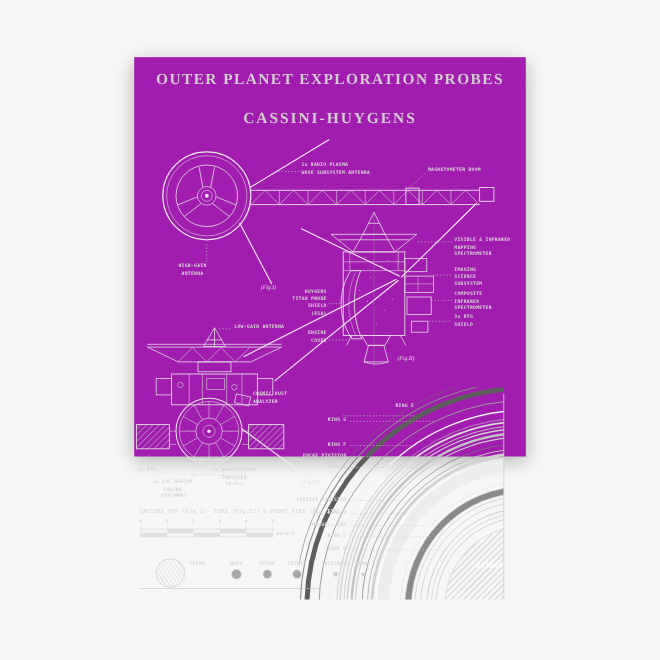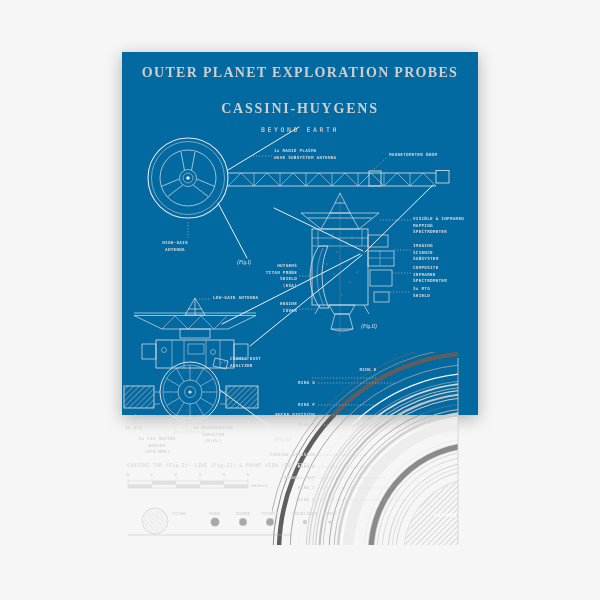--- a/index.html
+++ b/index.html
@@ -1,19 +1,19 @@
 <!DOCTYPE html>
 <html><head>
 <meta charset="utf-8">
 <style>
   html,body{margin:0;padding:0}
   body{width:600px;height:600px;background:#f6f6f6;position:relative;overflow:hidden;
        font-family:"DejaVu Sans Mono",monospace}
   .poster{position:absolute;left:122px;top:52px;width:356px;height:363px;
-          background:#0369a1;box-shadow:0 4px 16px rgba(0,0,0,.28)}
+          background:#a21caf;box-shadow:0 4px 16px rgba(0,0,0,.28)}
   .titles{position:absolute;left:0;right:0;top:13px;text-align:center;color:#cfcfcd;
           font-family:"Liberation Serif",serif;font-weight:700}
   .t1{font-size:14px;letter-spacing:1.3px}
   .t2{font-size:14px;letter-spacing:1.8px;margin-top:20px}
   .t3{font-size:6.5px;letter-spacing:2.6px;margin-top:9px;color:#bdbdbd;
       font-family:"DejaVu Sans Mono",monospace;font-weight:700}
   .art{position:absolute;left:0;top:0}
   .lbl{position:absolute;font-family:"DejaVu Sans Mono",monospace;font-weight:700;
        font-size:4.3px;line-height:1.55;color:#d6d6d6;letter-spacing:.25px;
        white-space:pre-line}
@@ -25,21 +25,20 @@
   .sat{font-size:5.5px;color:#fff;letter-spacing:.6px}
 </style>
 </head>
 <body>
 
 <div class="poster">
 
   <div class="titles">
     <div class="t1">OUTER PLANET EXPLORATION PROBES</div>
     <div class="t2">CASSINI-HUYGENS</div>
-    <div class="t3">BEYOND EARTH</div>
   </div>
 
   <svg class="art" width="356" height="497" viewBox="0 0 356 497">
     <defs>
       <pattern id="h1" width="4" height="4" patternUnits="userSpaceOnUse" patternTransform="rotate(45)">
         <line x1="0" y1="0" x2="0" y2="4" stroke="#b9b9b9" stroke-width="1"></line>
       </pattern>
       <pattern id="h2" width="3" height="3" patternUnits="userSpaceOnUse" patternTransform="rotate(-35)">
         <line x1="0" y1="0" x2="0" y2="3" stroke="#cfcfcf" stroke-width="0.8"></line>
       </pattern>

